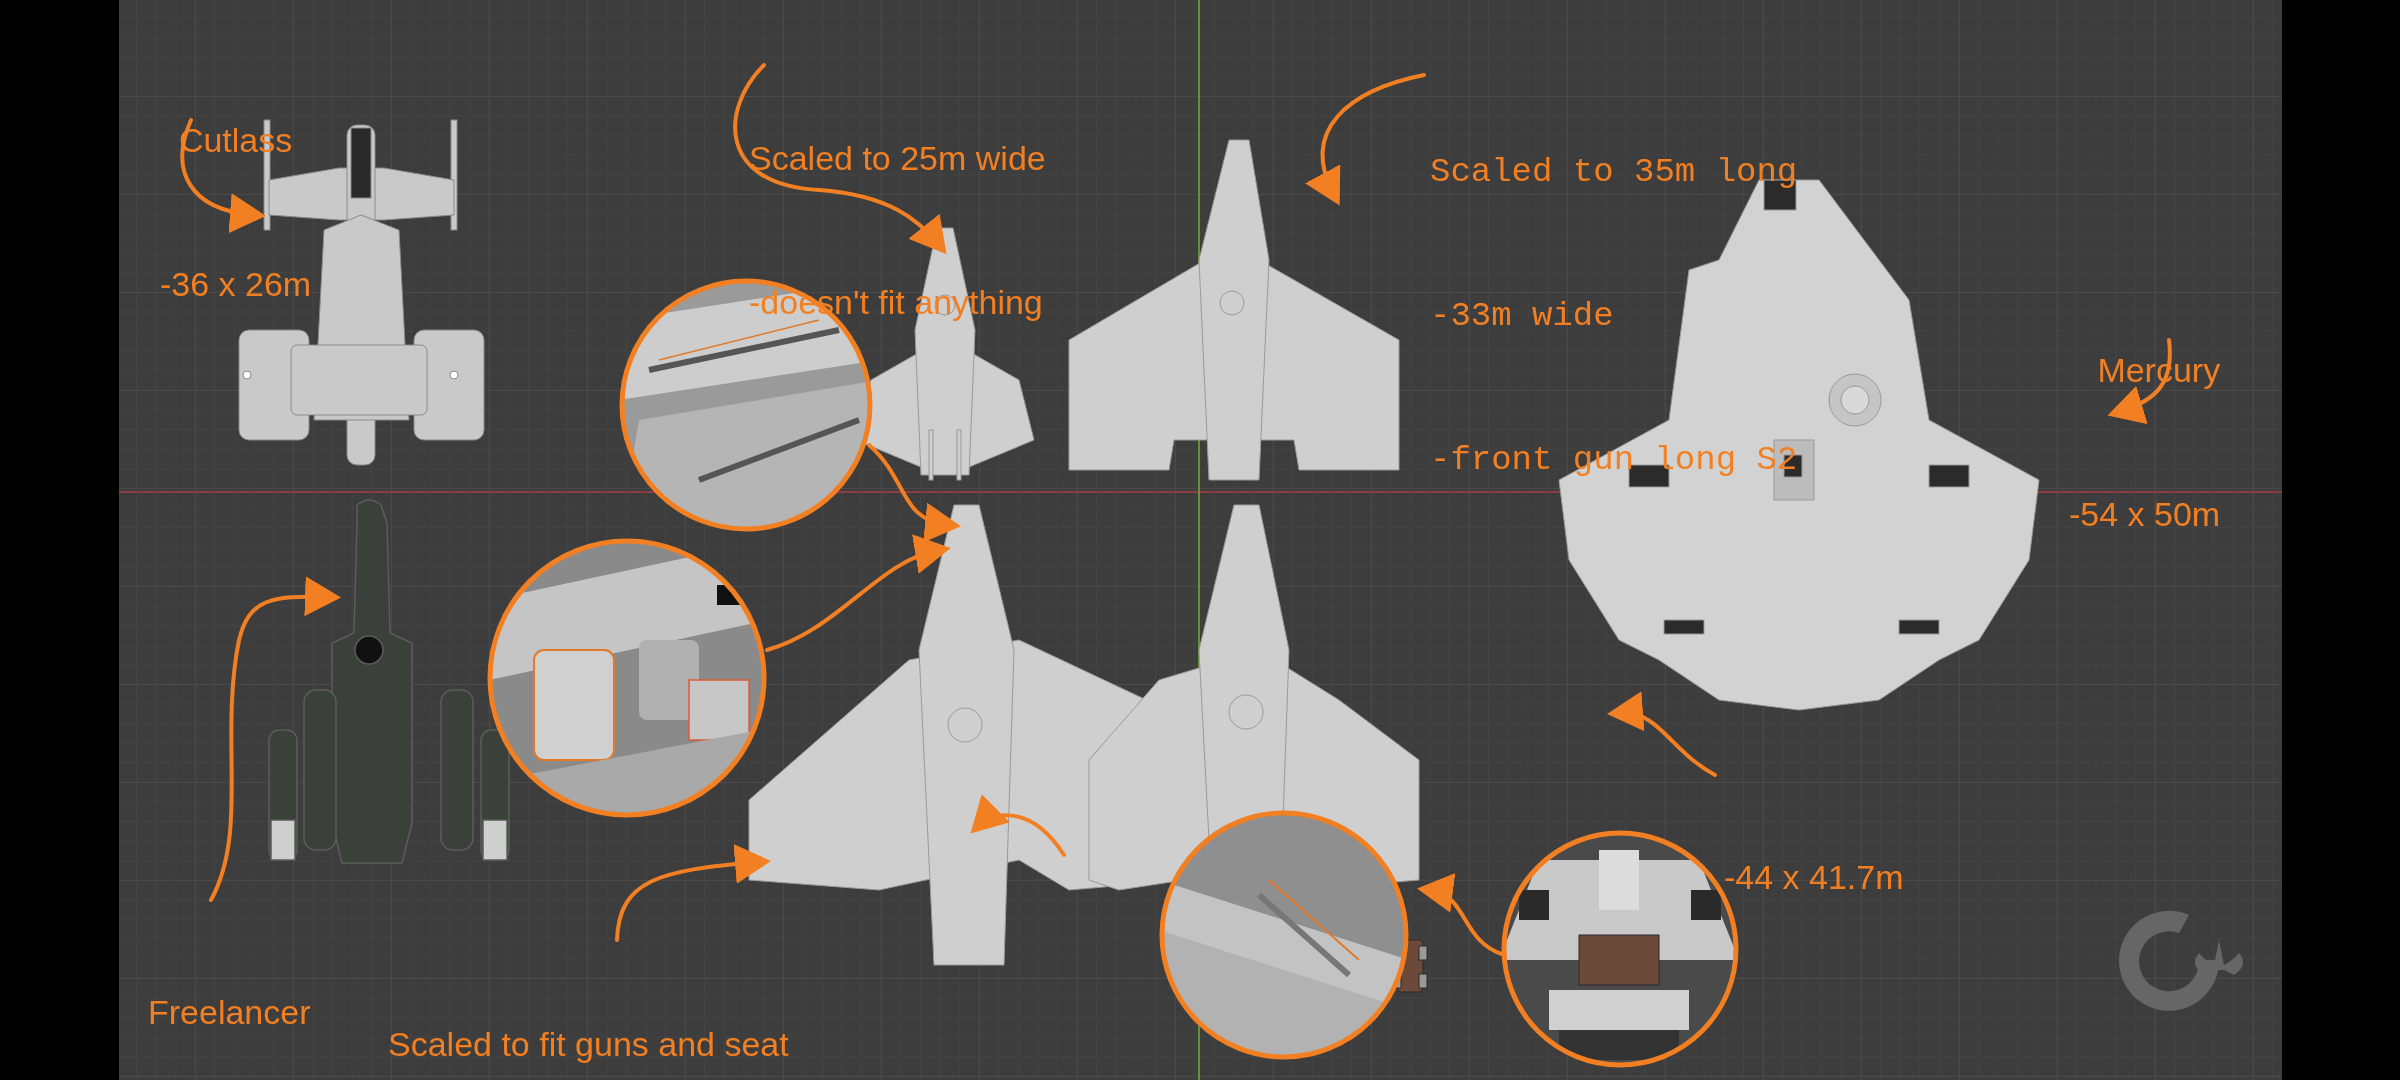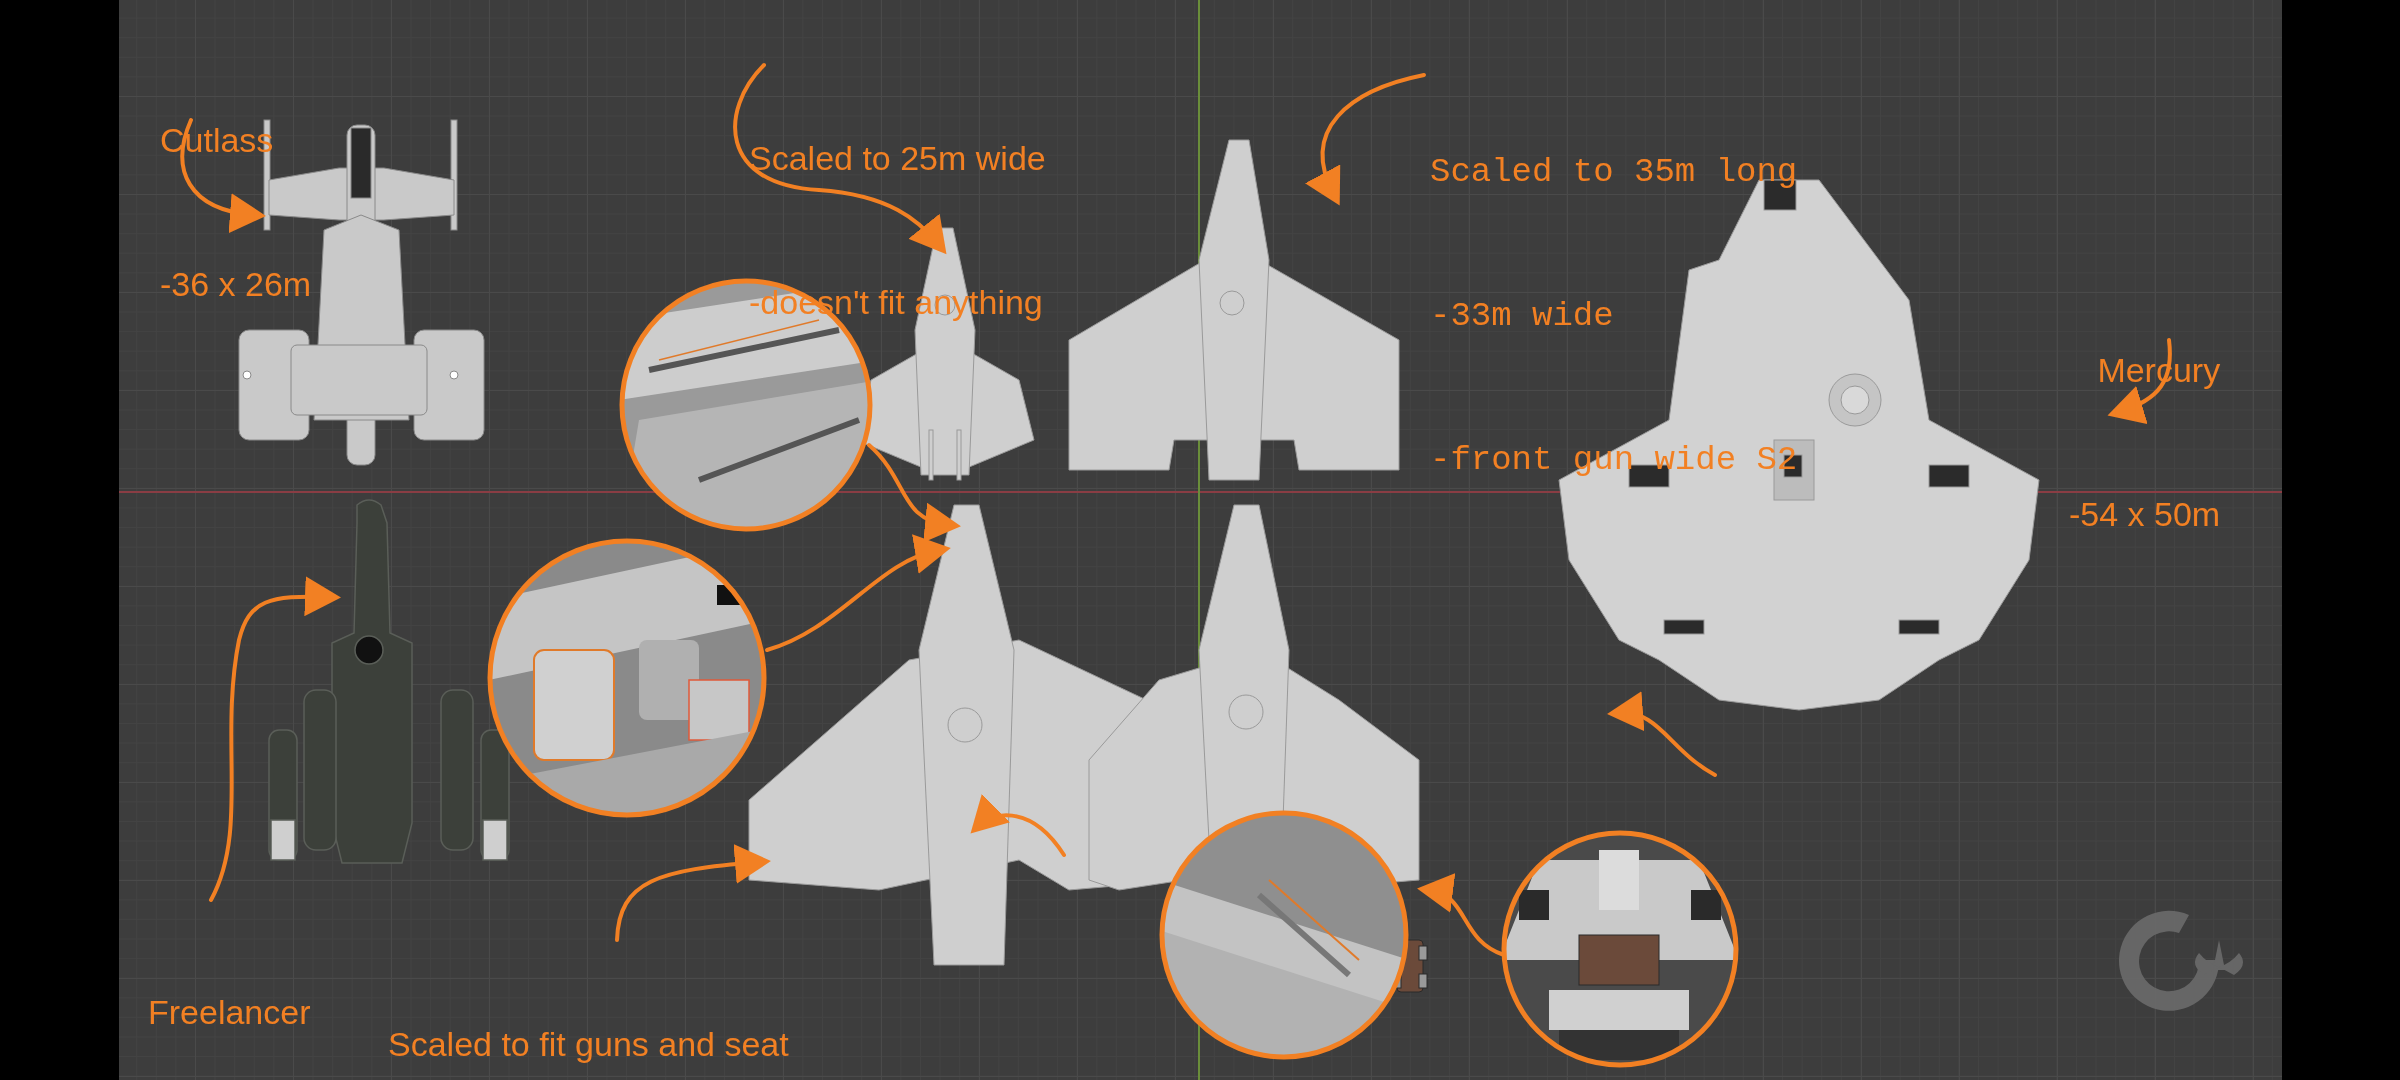--- a/index.html
+++ b/index.html
@@ -192,42 +192,43 @@
     </g>
 
     <g fill="#6b6b6b" opacity="0.9">
       <path d="M2100,960 a50,50 0 1 1 -30,-45 l-10,18 a30,30 0 1 0 20,27 z"></path>
       <path d="M2100,940 l6,30 l-12,0 z"></path>
       <path d="M2085,975 q-15,-10 -5,-22 q8,10 20,14 z"></path>
       <path d="M2115,975 q15,-10 5,-22 q-8,10 -20,14 z"></path>
     </g>
   </svg>
 
-  <div class="label" style="left:41px; top:20px;">
+  <div class="label" style="left:41px; top:20px;text-align:center;">
     <span>Cutlass</span>
     <span>-36 x 26m</span>
   </div>
 
   <div class="label" style="left:630px; top:38px;">
     <span>Scaled to 25m wide</span>
     <span>-doesn't fit anything</span>
   </div>
 
   <div class="label" style="left:1311px; top:52px;font-family:Liberation Mono, monospace;">
     <span>Scaled to 35m long</span>
     <span>-33m wide</span>
-    <span>-front gun wide S2</span>
+    <span>-front gun long S2</span>
   </div>
 
   <div class="label" style="left:1950px; top:250px;text-align:right;">
     <span>Mercury</span>
     <span>-54 x 50m</span>
   </div>
 
   <div class="label" style="left:1605px; top:757px;">
+    <span>-44 x 41.7m</span>
   </div>
 
   <div class="label" style="left:29px; top:892px;">
     <span>Freelancer</span>
     
   </div>
 
   <div class="label" style="left:269px; top:924px;">
     <span>Scaled to fit guns and seat</span>
     

